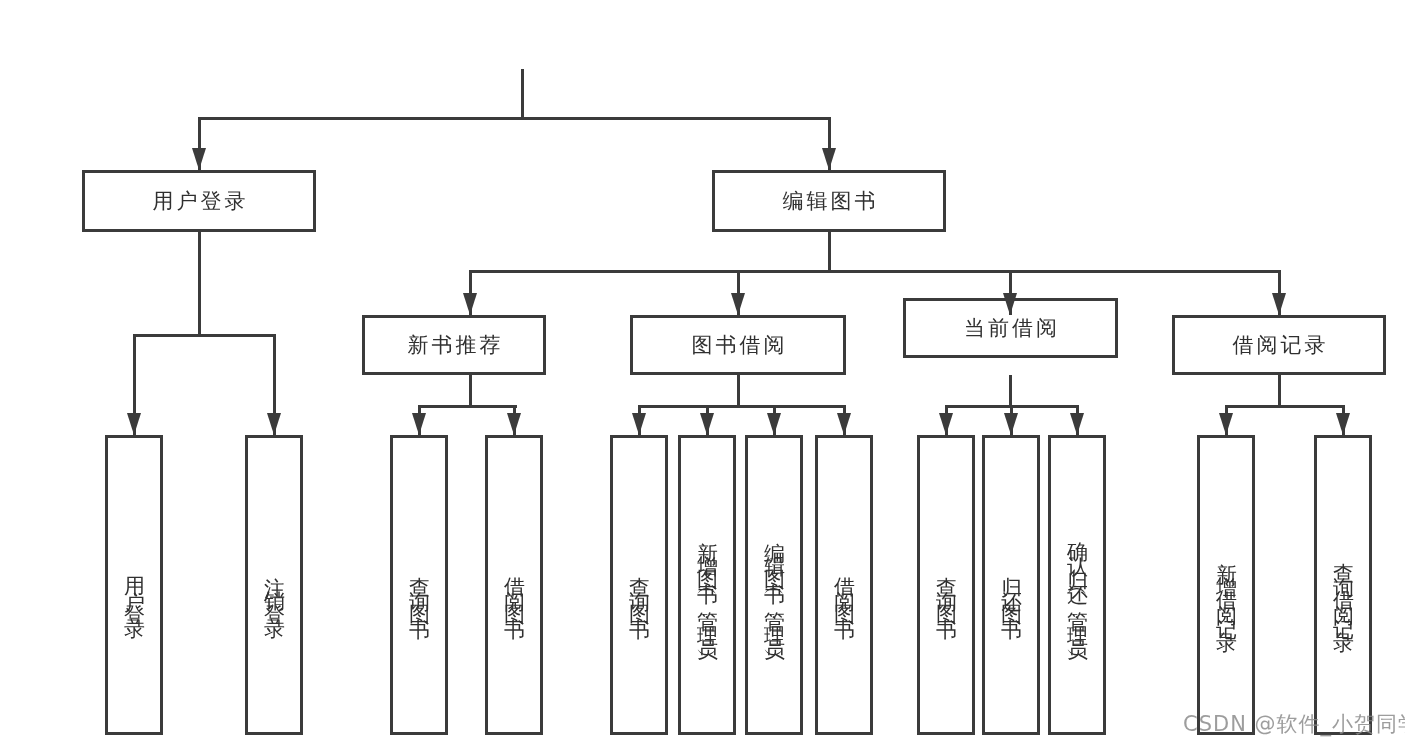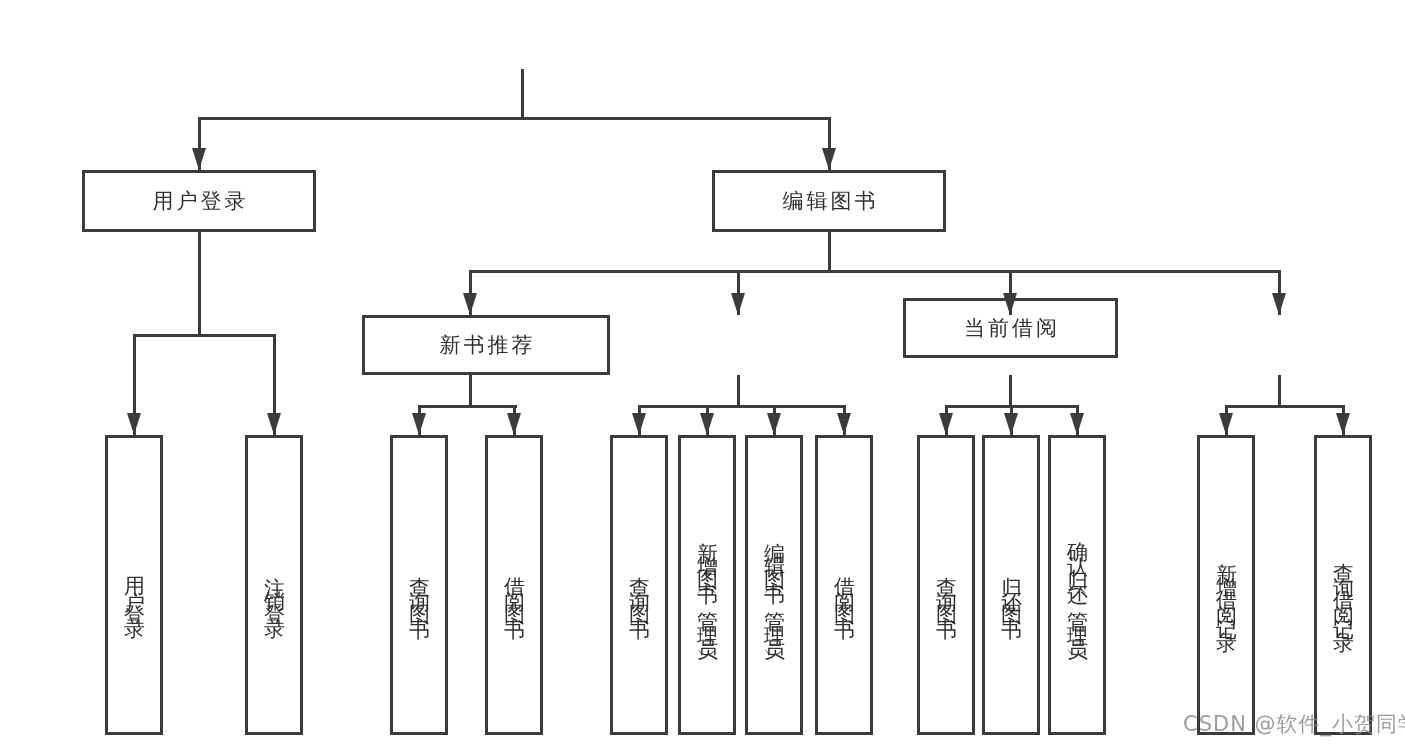--- a/index.html
+++ b/index.html
@@ -34,22 +34,24 @@
 </style>
 </head>
 <body>
 
 <div id="canvas">
 
 
   <div class="box node-h" style="left:82px;top:170px;width:234px;height:62px">用户登录</div>
   <div class="box node-h" style="left:712px;top:170px;width:234px;height:62px">编辑图书</div>
 
-  <div class="box node-h" style="left:362px;top:315px;width:248px;height:60px">新书推荐</div>
+  <div class="box node-h" style="left:362px;top:315px;width:184px;height:60px">新书推荐</div>
+  <div class="box node-h" style="left:630px;top:315px;width:216px;height:60px">图书借阅</div>
   <div class="box node-h" style="left:903px;top:298px;width:215px;height:60px">当前借阅</div>
+  <div class="box node-h" style="left:1172px;top:315px;width:214px;height:60px">借阅记录</div>
 
   <div class="box node-v" style="left:105px;top:435px;width:58px;height:300px">用户登录</div>
   <div class="box node-v" style="left:245px;top:435px;width:58px;height:300px">注销登录</div>
   <div class="box node-v" style="left:390px;top:435px;width:58px;height:300px">查询图书</div>
   <div class="box node-v" style="left:485px;top:435px;width:58px;height:300px">借阅图书</div>
   <div class="box node-v" style="left:610px;top:435px;width:58px;height:300px">查询图书</div>
   <div class="box node-v" style="left:678px;top:435px;width:58px;height:300px">新增图书（管理员）</div>
   <div class="box node-v" style="left:745px;top:435px;width:58px;height:300px">编辑图书（管理员）</div>
   <div class="box node-v" style="left:815px;top:435px;width:58px;height:300px">借阅图书</div>
   <div class="box node-v" style="left:917px;top:435px;width:58px;height:300px">查询图书</div>

